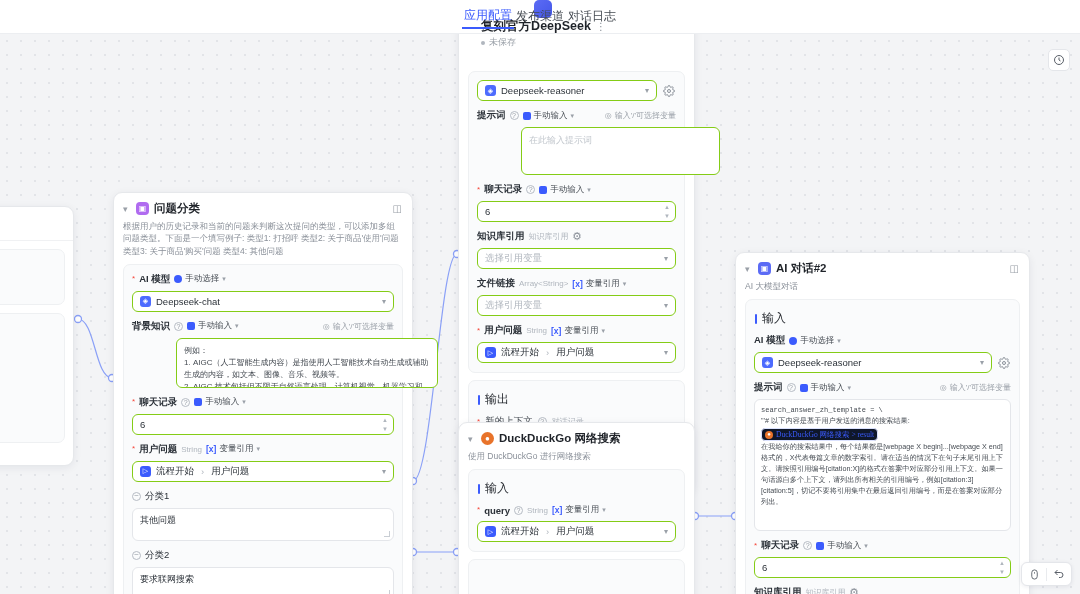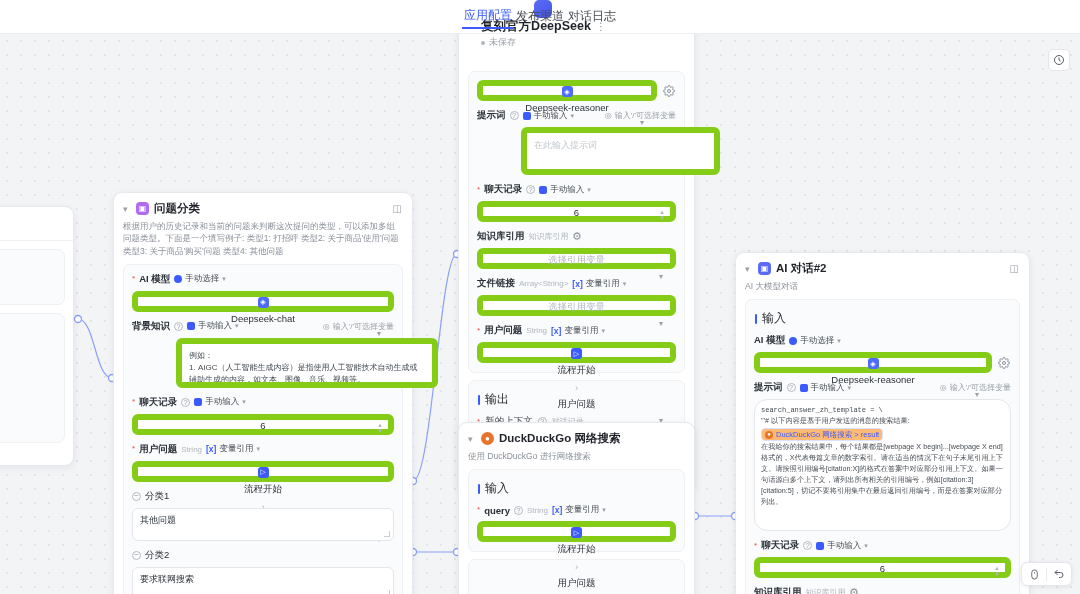--- a/index.html
+++ b/index.html
@@ -78,22 +78,22 @@
   .typetag { font-size:8px; color:#b0b6be; }
   .mode {
     display:inline-flex; align-items:center; gap:3px; font-size:8.5px; color:#454b52;
   }
   .mode .sq { width:8px; height:8px; border-radius:2px; background:#3b5bfd; display:inline-block; }
   .mode .circ { width:8px; height:8px; border-radius:50%; background:#3b5bfd; display:inline-block; }
   .mode .vx { color:#3b5bfd; font-weight:bold; font-size:8.5px; }
   .mode .chev { color:#9aa0a8; font-size:7px; }
   .hint { margin-left:auto; font-size:8px; color:#9aa0a8; display:flex; align-items:center; gap:3px; }
   .select, .numbox, .textbox {
-    width:100%; background:#fff; border:6px solid #84cc16; border-radius:6px;
-    font-size:9.5px; color:#2b3138;flex-direction:column;
+    width:100%; background:#fff; border:1px solid #84cc16; border-radius:6px;
+    font-size:9.5px; color:#2b3138;
   }
   .select { height:21px; display:flex; align-items:center; padding:0 7px; gap:5px; cursor:pointer; }
   .select .chev { margin-left:auto; color:#9aa0a8; font-size:8px; }
   .select .ph { color:#b0b6be; }
   .m-ico { width:11px; height:11px; border-radius:3px; background:#4d6bfe; color:#fff;
            font-size:7px; display:flex; align-items:center; justify-content:center; flex:0 0 auto; }
   .v-ico { width:11px; height:11px; border-radius:3px; background:#3b5bfd; color:#fff;
            font-size:7px; display:flex; align-items:center; justify-content:center; flex:0 0 auto; }
   .breadcrumb-sep { color:#b0b6be; margin:0 2px; }
   .numbox { height:21px; display:flex; align-items:center; padding:0 7px; position:relative; }
@@ -111,26 +111,26 @@
   .minus { width:9px; height:9px; border:1px solid #b6bcc4; border-radius:50%;
            color:#9aa0a8; font-size:8px; display:flex; align-items:center;
            justify-content:center; line-height:1; cursor:pointer; }
   .ta { width:100%; height:33px; background:#fff; border:1px solid #e4e6ea;
         border-radius:6px; padding:5px 7px; font-size:9px; color:#2b3138; position:relative; }
   .ta:after { content:""; position:absolute; right:3px; bottom:3px; width:5px; height:5px;
               border-right:1px solid #c9ced4; border-bottom:1px solid #c9ced4; }
   .toggle { width:21px; height:11px; border-radius:6px; background:#e4e6ea; position:relative; cursor:pointer; }
   .toggle:after { content:""; position:absolute; left:1px; top:1px; width:9px; height:9px;
                   border-radius:50%; background:#fff; box-shadow:0 1px 2px rgba(0,0,0,.2); }
-  .inline-tag { display:inline-flex; align-items:center; gap:3px; background:#fdba74;
-                border:1px solid #dbe2ff; border-radius:4px; padding:0 3px; font-size:7.5px; color:#3b5bfd; }
+  .inline-tag { display:inline-flex; align-items:center; gap:3px; background:#0f172a;
+                border:1px solid #dbe2ff; border-radius:4px; padding:0 3px; font-size:7.5px; color:#3b5bfd;font-family:Liberation Serif, serif; }
   .inline-tag .d { width:8px; height:8px; border-radius:50%; background:#e8732a;
                    color:#fff; font-size:6px; display:flex; align-items:center; justify-content:center; }
   .prompt-box { width:100%; height:132px; background:#fff; border:1px solid #e4e6ea;
-                border-radius:13px; padding:5px 6px; font-size:7.2px; line-height:1.52;
+                border-radius:6px; padding:5px 6px; font-size:7.2px; line-height:1.52;
                 color:#454b52; overflow:hidden; }
   .prompt-box .mono { font-family:"Liberation Mono","DejaVu Sans Mono",monospace; font-size:7px; }
   .ghost { position:absolute; background:#fff; border:1px solid #e6e8eb; border-radius:9px;
            box-shadow:0 2px 8px rgba(20,30,60,.07); overflow:hidden; }
   
   .bottom-ctrl {
     position:absolute; right:8px; bottom:8px; height:24px; background:#fff;
     border:1px solid #e4e6ea; border-radius:6px; display:flex; align-items:center;
     box-shadow:0 1px 4px rgba(20,30,60,.08); z-index:30;
   }

